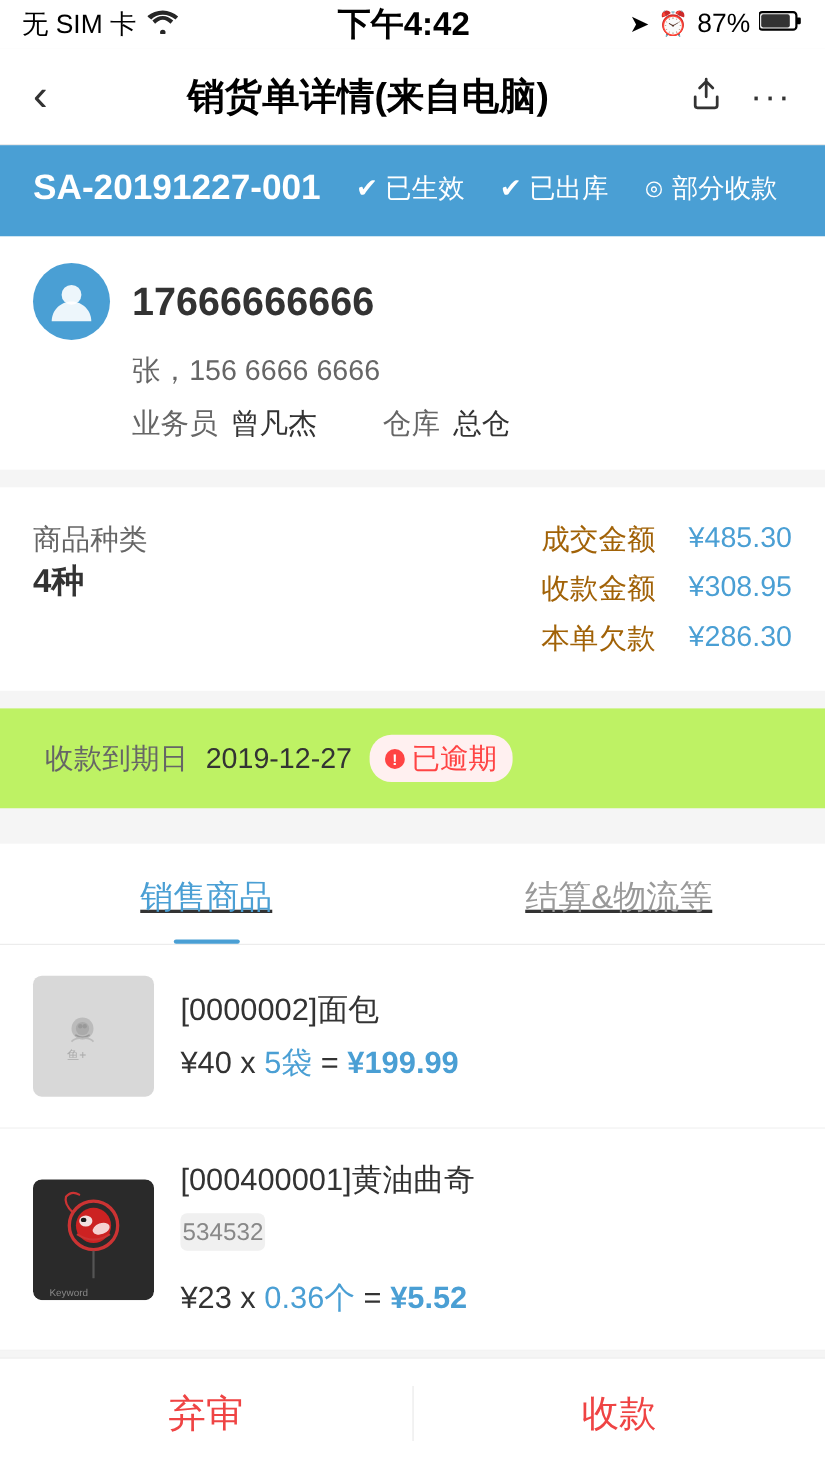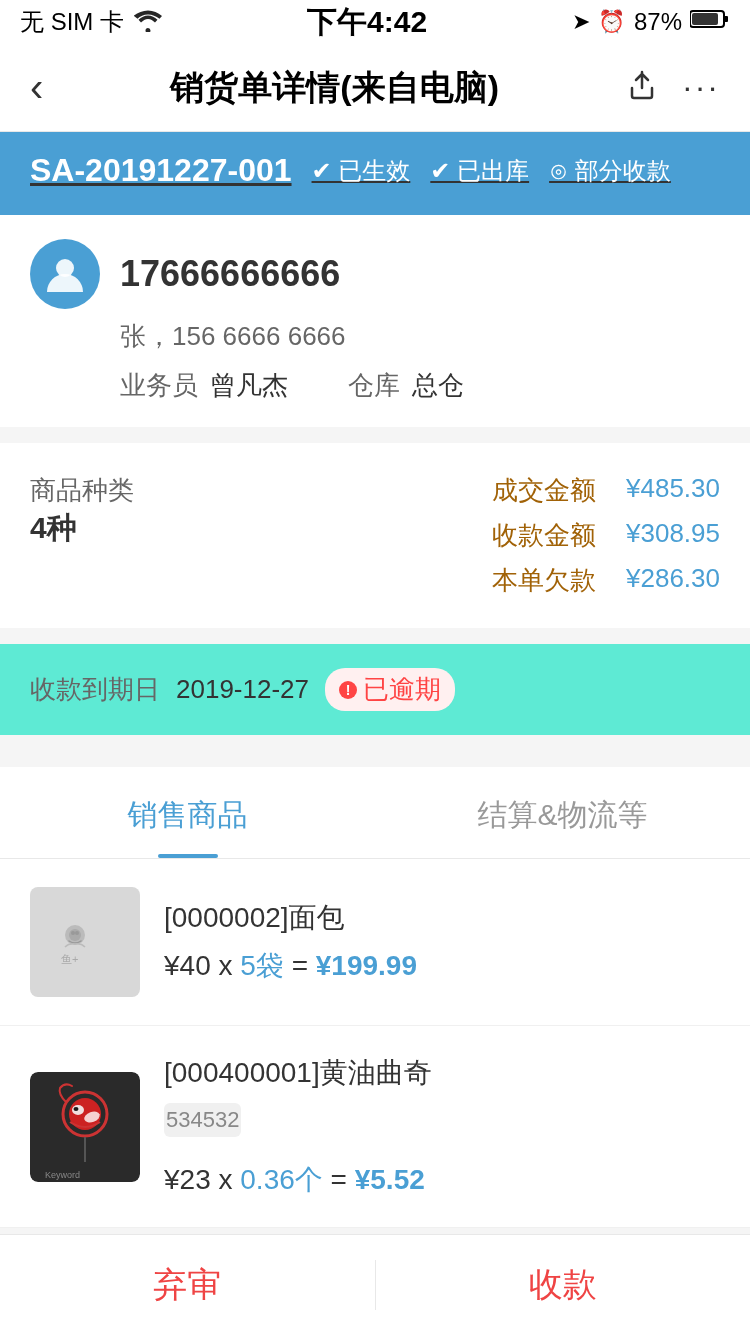--- a/index.html
+++ b/index.html
@@ -60,23 +60,22 @@
     }
 
     
     .header-banner {
       background: #4a9fd4;
       padding: 20px 30px 16px;
     }
     .header-banner-top {
       display: flex;
       align-items: center;
-      gap: 20px;
+      gap: 32px;
       margin-bottom: 10px;
-      text-decoration: underline;
     }
     .order-id {
       font-size: 32px;
       font-weight: 700;
       color: #fff;
     }
     .badge {
       display: flex;
       align-items: center;
       gap: 6px;
@@ -160,22 +159,22 @@
     .stats-row {
       display: flex;
       justify-content: space-between;
       gap: 30px;
     }
     .stats-row-label { font-size: 26px; color: #a16207; }
     .stats-row-value { font-size: 26px; color: #4a9fd4; font-weight: 500; }
 
     
     .due-section {
-      background: #5eead4;
-      padding: 24px 30px;
+      background: #bef264;
+      padding: 24px 41px;
       margin-bottom: 0;
       display: flex;
       align-items: center;
       gap: 16px;
     }
     .due-label { font-size: 26px; color: #666; }
     .due-date { font-size: 26px; color: #333; }
     .overdue-badge {
       display: flex;
       align-items: center;
@@ -200,20 +199,21 @@
 
     
     .tabs-section {
       background: #fff;
       border-bottom: 1px solid #e8e8e8;
       margin-top: 16px;
     }
     .tabs-row {
       display: flex;
       align-items: center;
+      text-decoration: underline;
     }
     .tab-item {
       flex: 1;
       text-align: center;
       padding: 28px 0 22px;
       font-size: 30px;
       color: #999;
       position: relative;
       cursor: pointer;
     }

